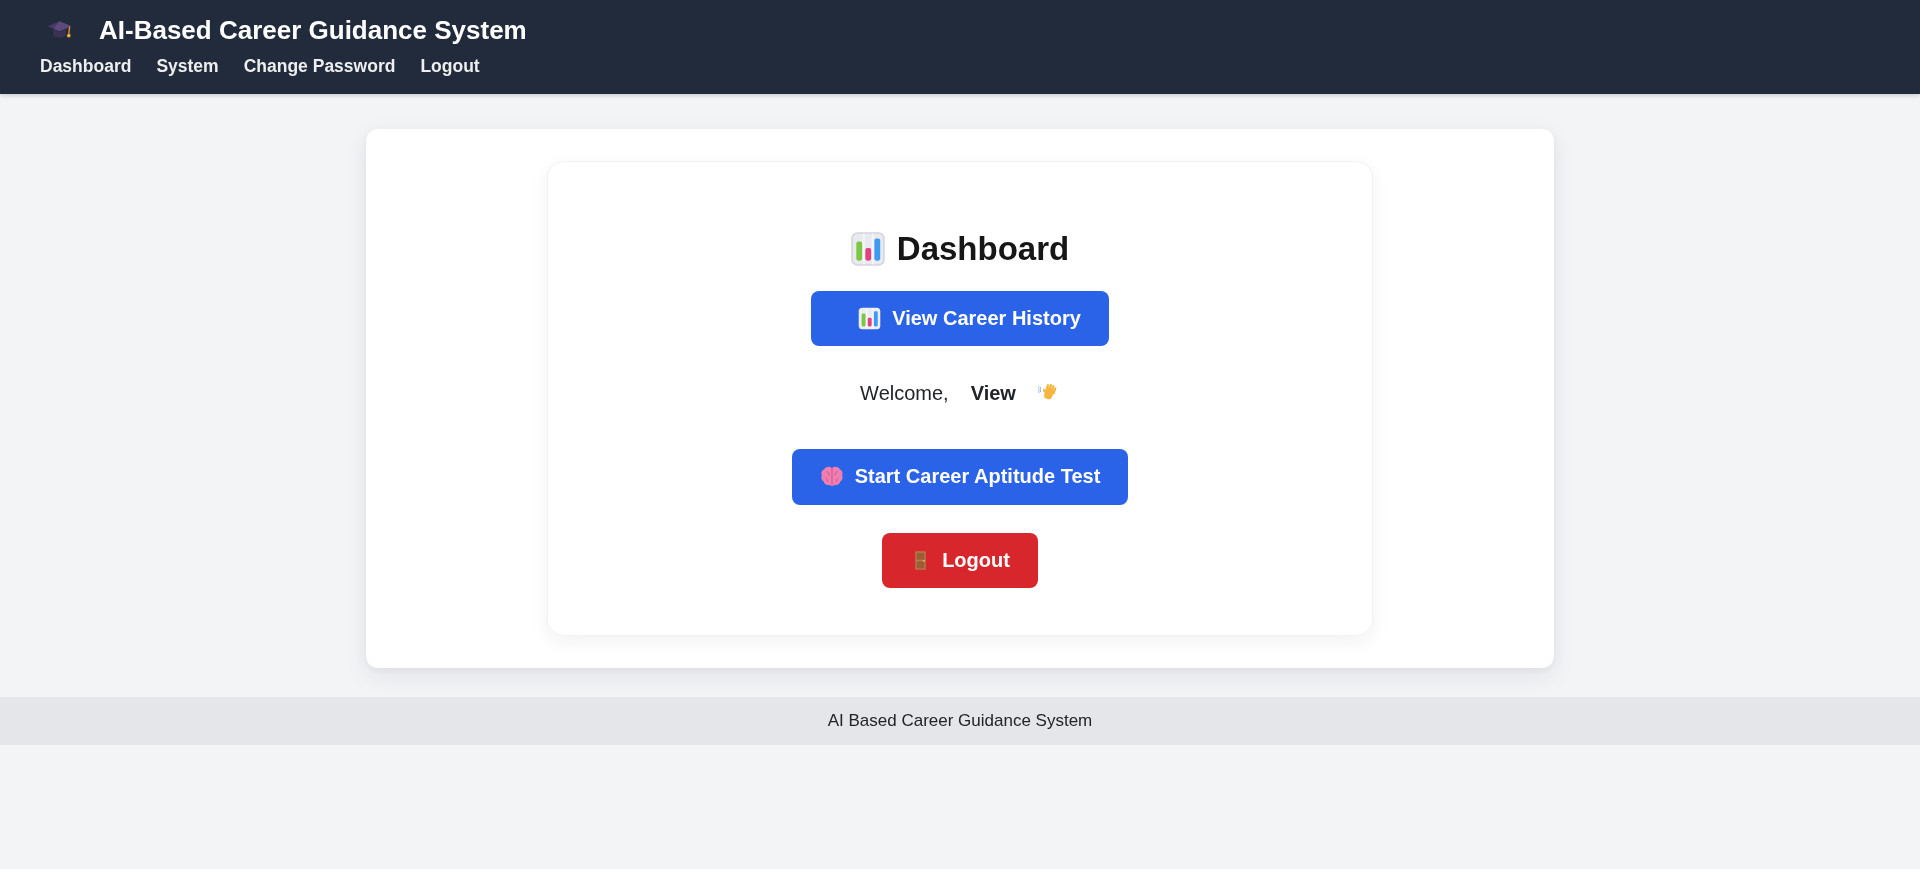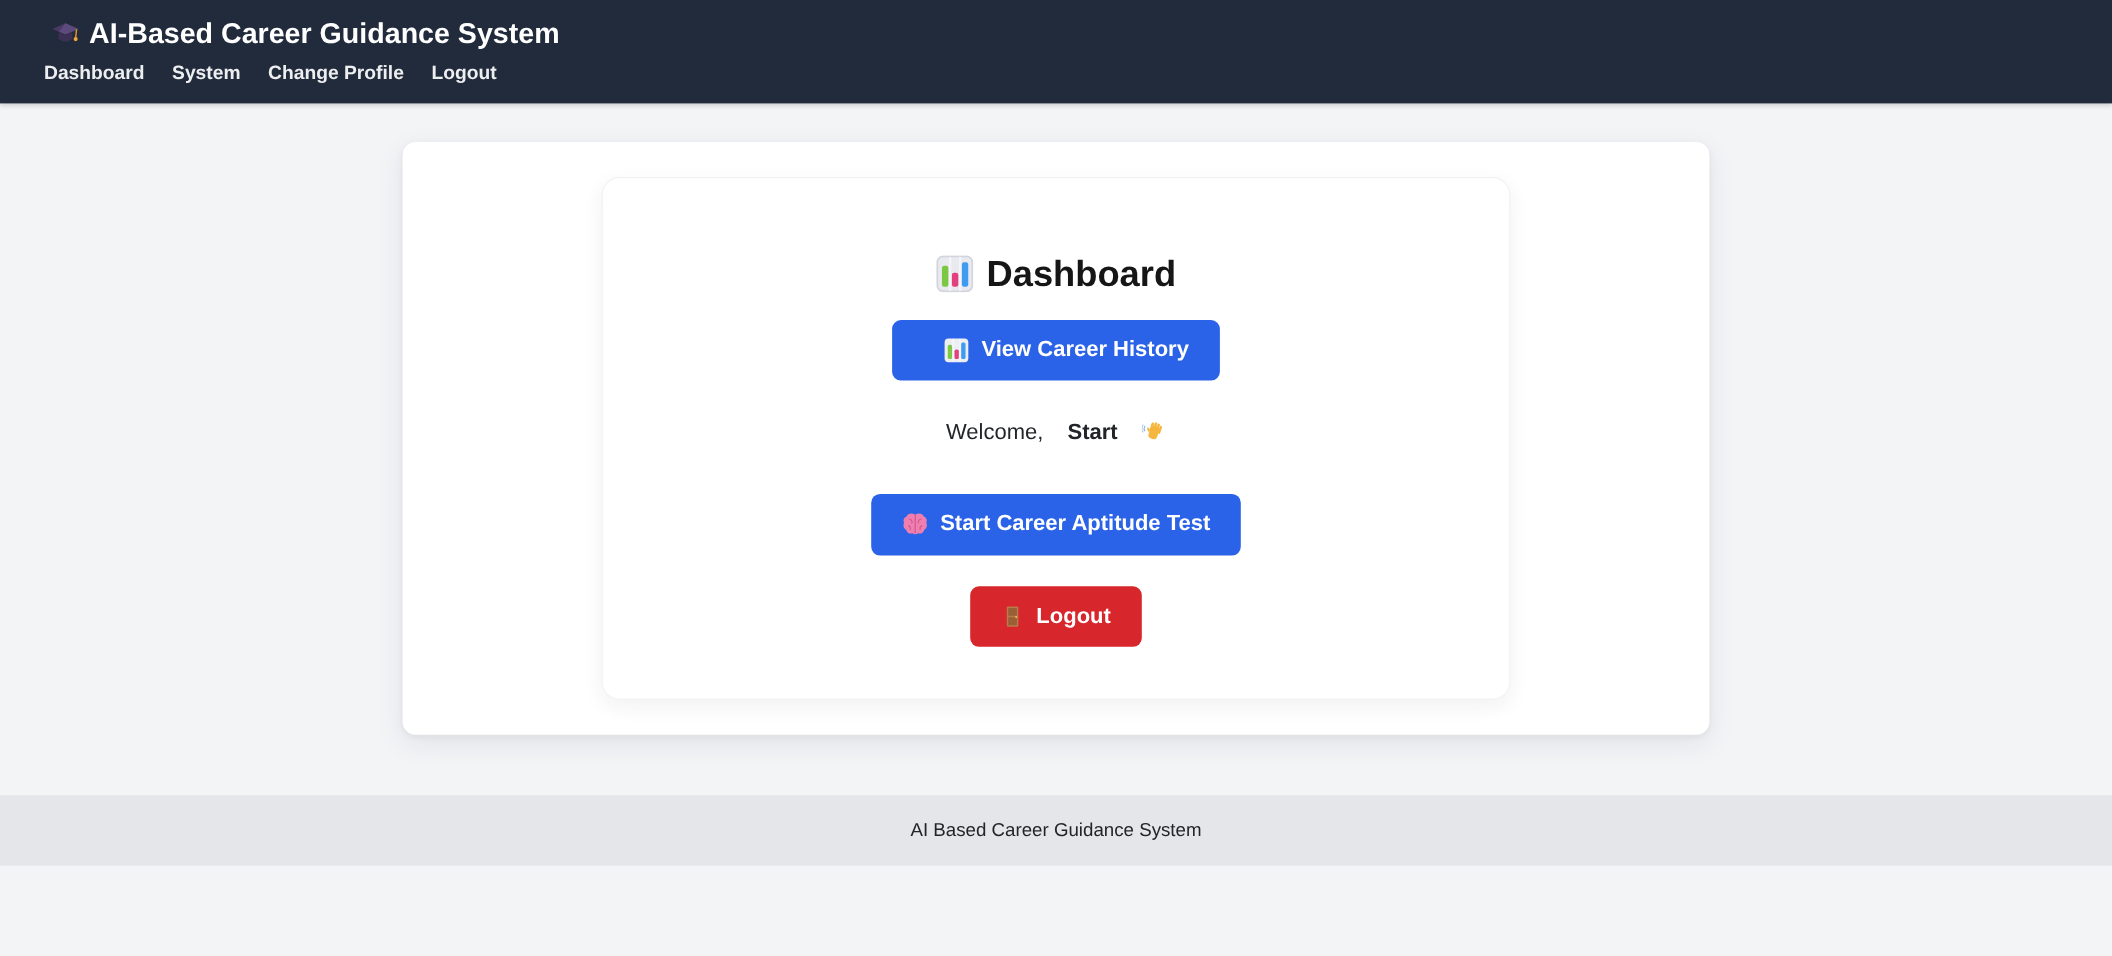--- a/index.html
+++ b/index.html
@@ -13,21 +13,21 @@
   
   .navbar {
     background: #212b3c;
     color: #fff;
     padding: 15px 40px 17px 40px;
     box-shadow: 0 2px 4px rgba(0,0,0,.15);
   }
   .brand {
     display: flex;
     align-items: center;
-    gap: 8px;
+    gap: 26px;
     font-size: 26px;
     font-weight: 700;
     color: #ffffff;
     margin-left: 6px;
   }
   .nav-links {
     display: flex;
     align-items: center;
     margin-top: 10px;
   }
@@ -98,23 +98,23 @@
     color: #212529;
     display: flex;
     align-items: center;
     justify-content: center;
     gap: 22px;
   }
   .welcome .uname { font-weight: 700; }
 
   
   .footer {
-    margin-top: 55px;
+    margin-top: 29px;
     background: #e4e6e9;
-    height: 64px;
+    height: 48px;
     display: flex;
     align-items: center;
     justify-content: center;
     font-size: 17px;
     color: #212529;
   }
 
   .icon { display: inline-flex; flex: 0 0 auto; }
 </style>
 </head>
@@ -129,21 +129,21 @@
         <path d="M8.5 14.5 v6 c0 2.2 3.4 4 7.5 4 s7.5-1.8 7.5-4 v-6 l-7.5 3.2 z" fill="#3d3153"></path>
         <line x1="28" y1="11.5" x2="27" y2="20" stroke="#e8912d" stroke-width="1.6"></line>
         <circle cx="27" cy="22" r="2.2" fill="#f2a93b"></circle>
       </svg>
     </span>
     <span>AI-Based Career Guidance System</span>
   </div>
   <div class="nav-links">
     <a class="nav-link">Dashboard</a>
     <a class="nav-link">System</a>
-    <a class="nav-link">Change Profile</a>
+    <a class="nav-link">Change Password</a>
     <a class="nav-link">Logout</a>
   </div>
 </nav>
 
 <div class="main-wrap">
   <div class="outer-card">
     <div class="inner-card">
 
       <h2 class="dash-heading">
         <span class="icon">
@@ -171,21 +171,21 @@
               <rect x="11" y="1.5" width="2" height="29" fill="#f7f7fa" opacity="0.8"></rect>
               <rect x="19.6" y="1.5" width="2" height="29" fill="#f7f7fa" opacity="0.8"></rect>
             </svg>
           </span>
           <span>View Career History</span>
         </button>
       </div>
 
       <div class="welcome">
         <span>Welcome,</span>
-        <span class="uname">Start</span>
+        <span class="uname">View</span>
         <span class="icon">
           <svg width="22" height="22" viewBox="0 0 32 32">
             <g transform="rotate(18 16 16)">
               <rect x="10" y="8" width="12" height="17" rx="5" fill="#f5b63f"></rect>
               <rect x="9.5" y="4" width="3.4" height="12" rx="1.7" fill="#f5b63f"></rect>
               <rect x="13.4" y="2.5" width="3.4" height="12" rx="1.7" fill="#f5b63f"></rect>
               <rect x="17.3" y="3" width="3.4" height="12" rx="1.7" fill="#f5b63f"></rect>
               <rect x="21" y="5" width="3.2" height="11" rx="1.6" fill="#f5b63f"></rect>
               <path d="M10 18 c-3-1-4.5-3.5-4-6 l4 2 z" fill="#f5b63f"></path>
             </g>

